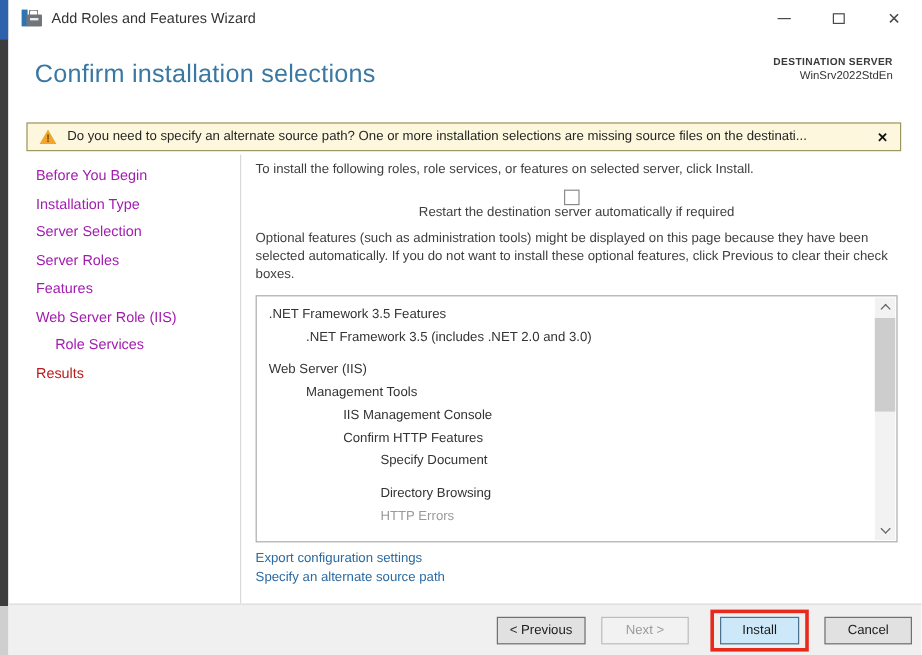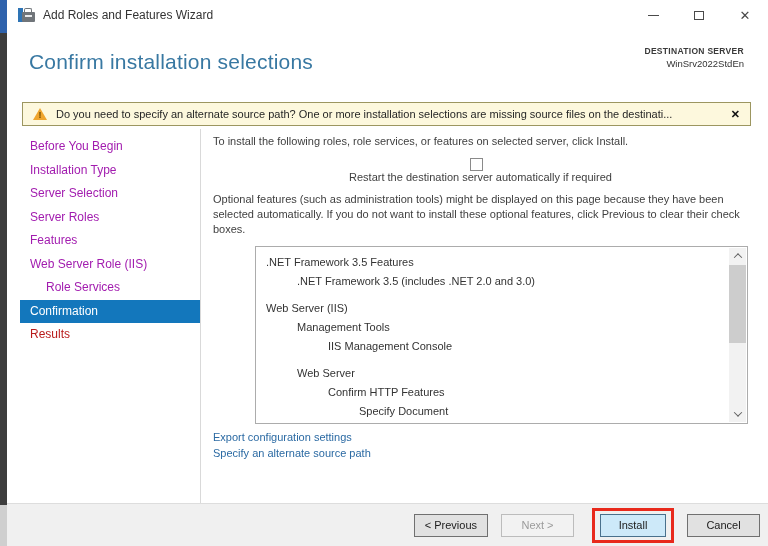--- a/index.html
+++ b/index.html
@@ -56,22 +56,22 @@
   .side-item.selected { background:#1377bc; color:#fff; margin-left:13px; padding-left:10px; }
   .side-item.disabled { color:#b91c1c; }
   .divider { width:1px; background:#d9d9d9; flex:0 0 auto; }
 
   .content { flex:1; padding:6px 20px 0 12px; min-width:0; }
   .intro { font-size:11px; color:#3f3f3f; }
   .chk-row { margin-top:11px; display:flex; align-items:center; font-size:11px; color:#3f3f3f;flex-direction:column; }
   .checkbox { width:13px; height:13px; border:1px solid #8a8a8a; background:#fff; margin-right:9px; flex:0 0 auto; }
   .note { margin-top:9px; font-size:11px; color:#3f3f3f; line-height:15px; max-width:548px; }
 
-  .listbox { margin-top:9px; height:178px; border:1px solid #acacac; background:#fff;
-             position:relative; overflow:hidden; padding:6px 24px 0 10px;margin-left:42px; }
+  .listbox { margin-top:9px; height:206px; border:1px solid #acacac; background:#fff;
+             position:relative; overflow:hidden; padding:6px 24px 0 10px; }
   .feat { font-size:11px; color:#333; line-height:19px; white-space:nowrap; }
   .lvl0 { padding-left:0; }  .lvl1 { padding-left:31px; }
   .lvl2 { padding-left:62px; } .lvl3 { padding-left:93px; }
   .gap { margin-top:8px; }
   .clipped { opacity:.5; }
 
   .scrollbar { position:absolute; top:1px; right:1px; bottom:1px; width:17px; background:#f2f2f2; }
   .scroll-btn { position:absolute; left:0; width:17px; height:16px; display:flex; align-items:center; justify-content:center; }
   .scroll-btn.up { top:0; } .scroll-btn.down { bottom:0; }
   .chev { width:6px; height:6px; border-top:1.5px solid #5f5f5f; border-left:1.5px solid #5f5f5f; }
@@ -142,21 +142,20 @@
   <div class="body-row">
 
     <div class="sidebar">
       <div class="side-item">Before You Begin</div>
       <div class="side-item">Installation Type</div>
       <div class="side-item">Server Selection</div>
       <div class="side-item">Server Roles</div>
       <div class="side-item">Features</div>
       <div class="side-item">Web Server Role (IIS)</div>
       <div class="side-item indent">Role Services</div>
-      <div class="side-item selected">Confirmation</div>
       <div class="side-item disabled">Results</div>
     </div>
 
     <div class="divider"></div>
 
     <div class="content">
       <div class="intro">To install the following roles, role services, or features on selected server, click Install.</div>
 
       <div class="chk-row">
         <span class="checkbox"></span>
@@ -164,21 +163,20 @@
       </div>
 
       <div class="note">Optional features (such as administration tools) might be displayed on this page because they have been selected automatically. If you do not want to install these optional features, click Previous to clear their check boxes.</div>
 
       <div class="listbox">
         <div class="feat lvl0">.NET Framework 3.5 Features</div>
         <div class="feat lvl1">.NET Framework 3.5 (includes .NET 2.0 and 3.0)</div>
         <div class="feat lvl0 gap">Web Server (IIS)</div>
         <div class="feat lvl1">Management Tools</div>
         <div class="feat lvl2">IIS Management Console</div>
-        <div class="feat lvl1 gap">Web Server</div>
         <div class="feat lvl2">Confirm HTTP Features</div>
         <div class="feat lvl3">Specify Document</div>
         <div class="feat lvl3 gap">Directory Browsing</div>
         <div class="feat lvl3 clipped">HTTP Errors</div>
 
         <div class="scrollbar">
           <span class="scroll-btn up">
               <span class="chev up"></span>
             </span>
           <span class="scroll-thumb"></span>

